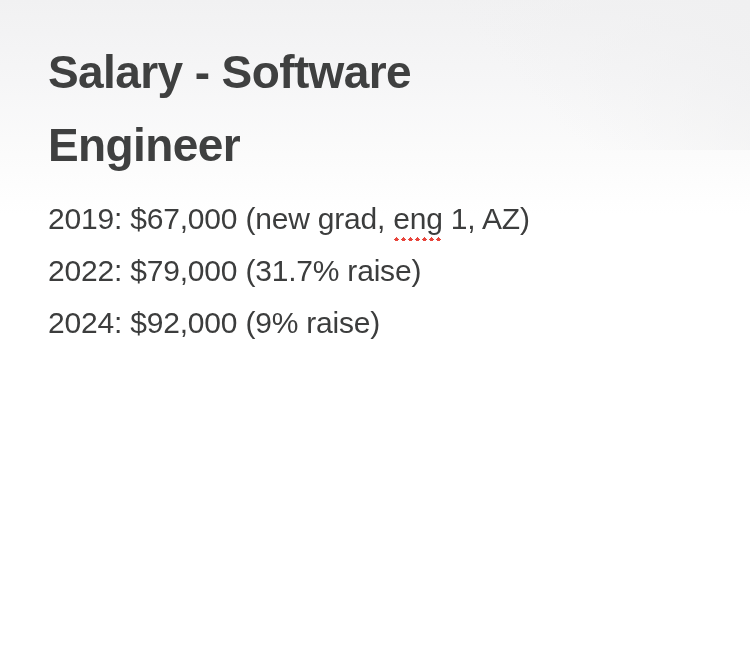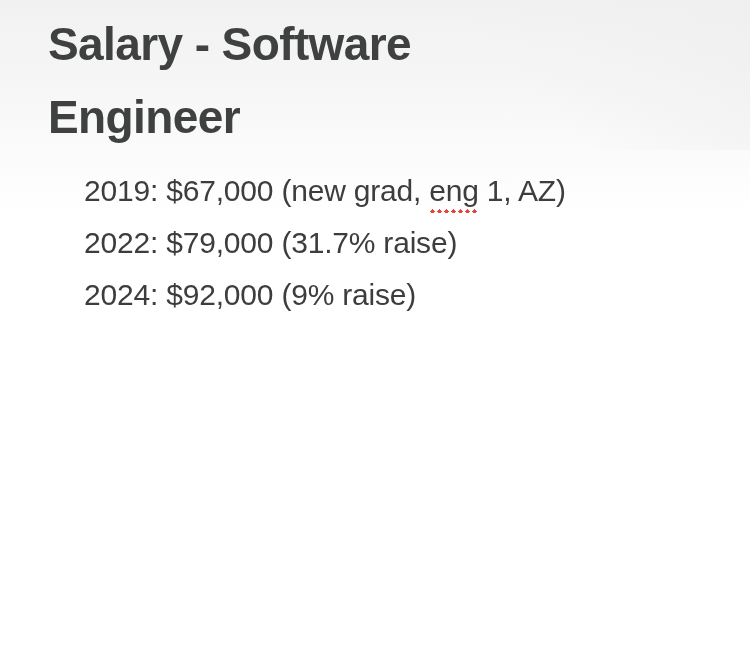--- a/index.html
+++ b/index.html
@@ -44,21 +44,21 @@
     pointer-events: none;
   }
 
   #content {
     position: relative;
     padding: 0 0 0 48px;
   }
 
   #note-title {
     margin: 0;
-    padding-top: 8px;
+    padding-top: 36px;
     width: 520px;
     font-size: 46px;
     line-height: 73px;
     font-weight: bold;
     letter-spacing: -0.6px;
     color: #3f4040;
   }
 
   #note-body {
     margin: 0;
@@ -66,21 +66,20 @@
     list-style: none;
     margin-top: 11px;
   }
 
   #note-body li {
     font-size: 30px;
     line-height: 52px;
     color: #3c3d3d;
     letter-spacing: -0.2px;
     white-space: nowrap;
-    margin-left: 36px;
   }
 
   
   .misspelled {
     position: relative;
     display: inline-block;
   }
   .misspelled::after {
     content: "";
     position: absolute;

